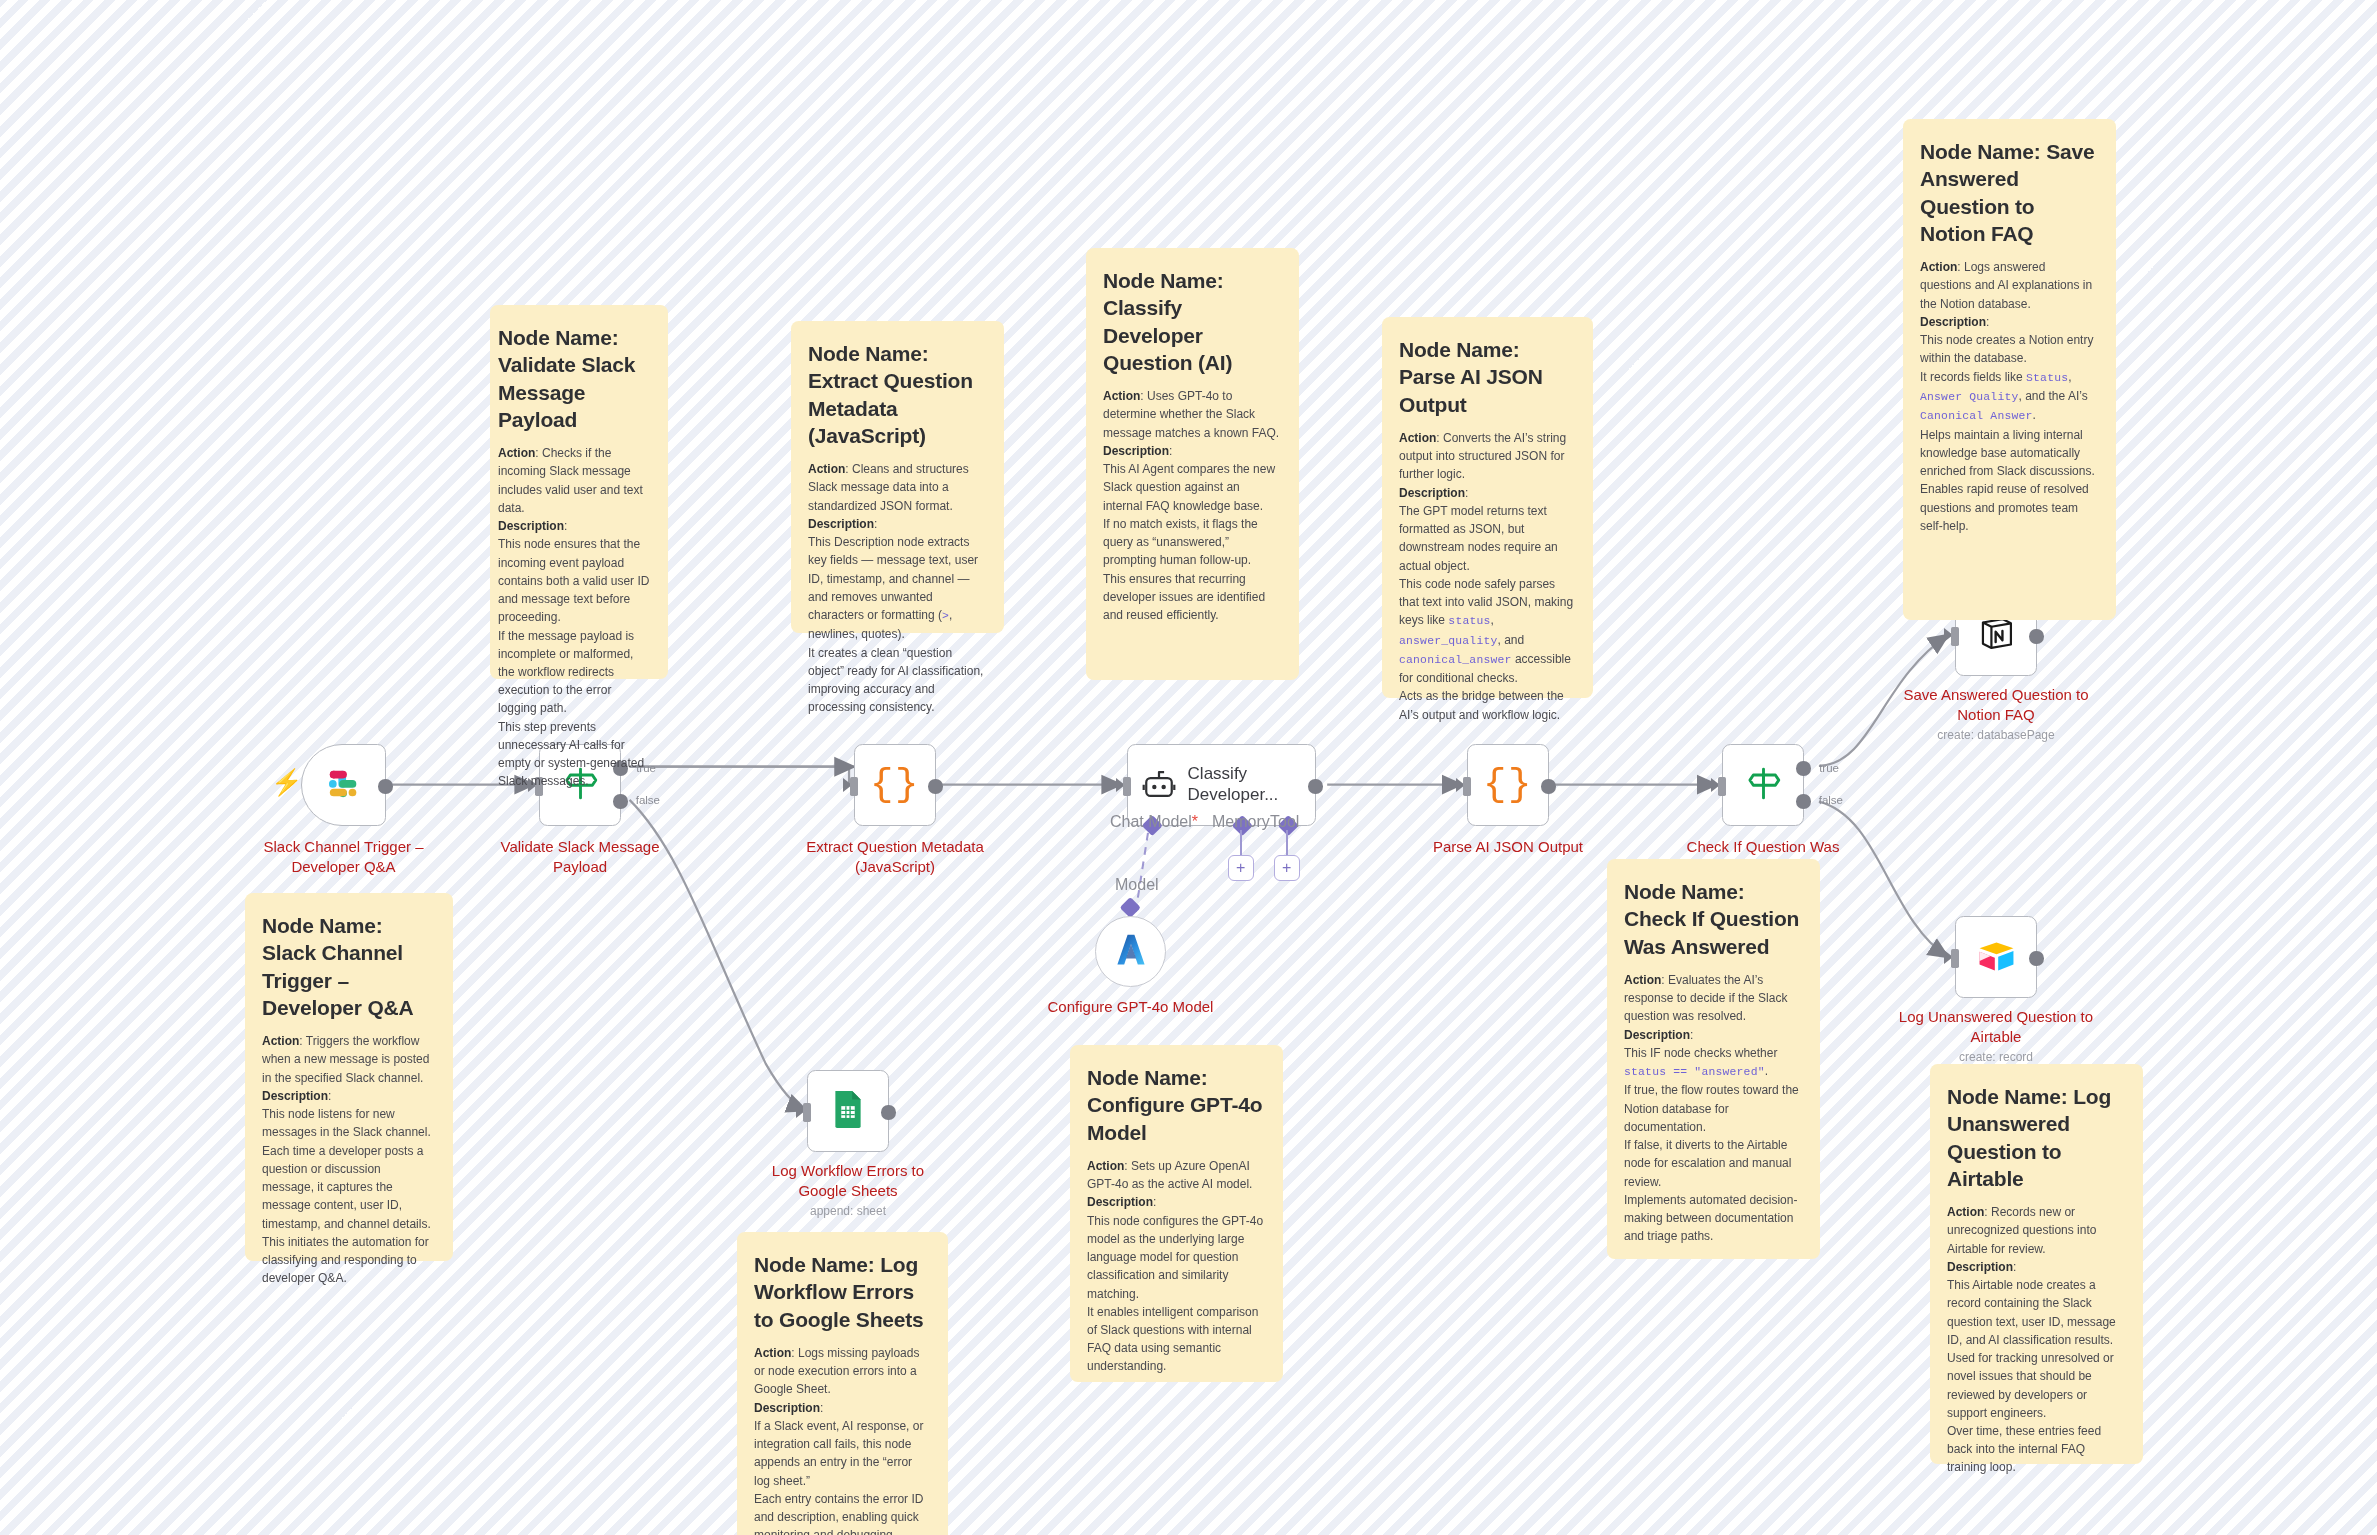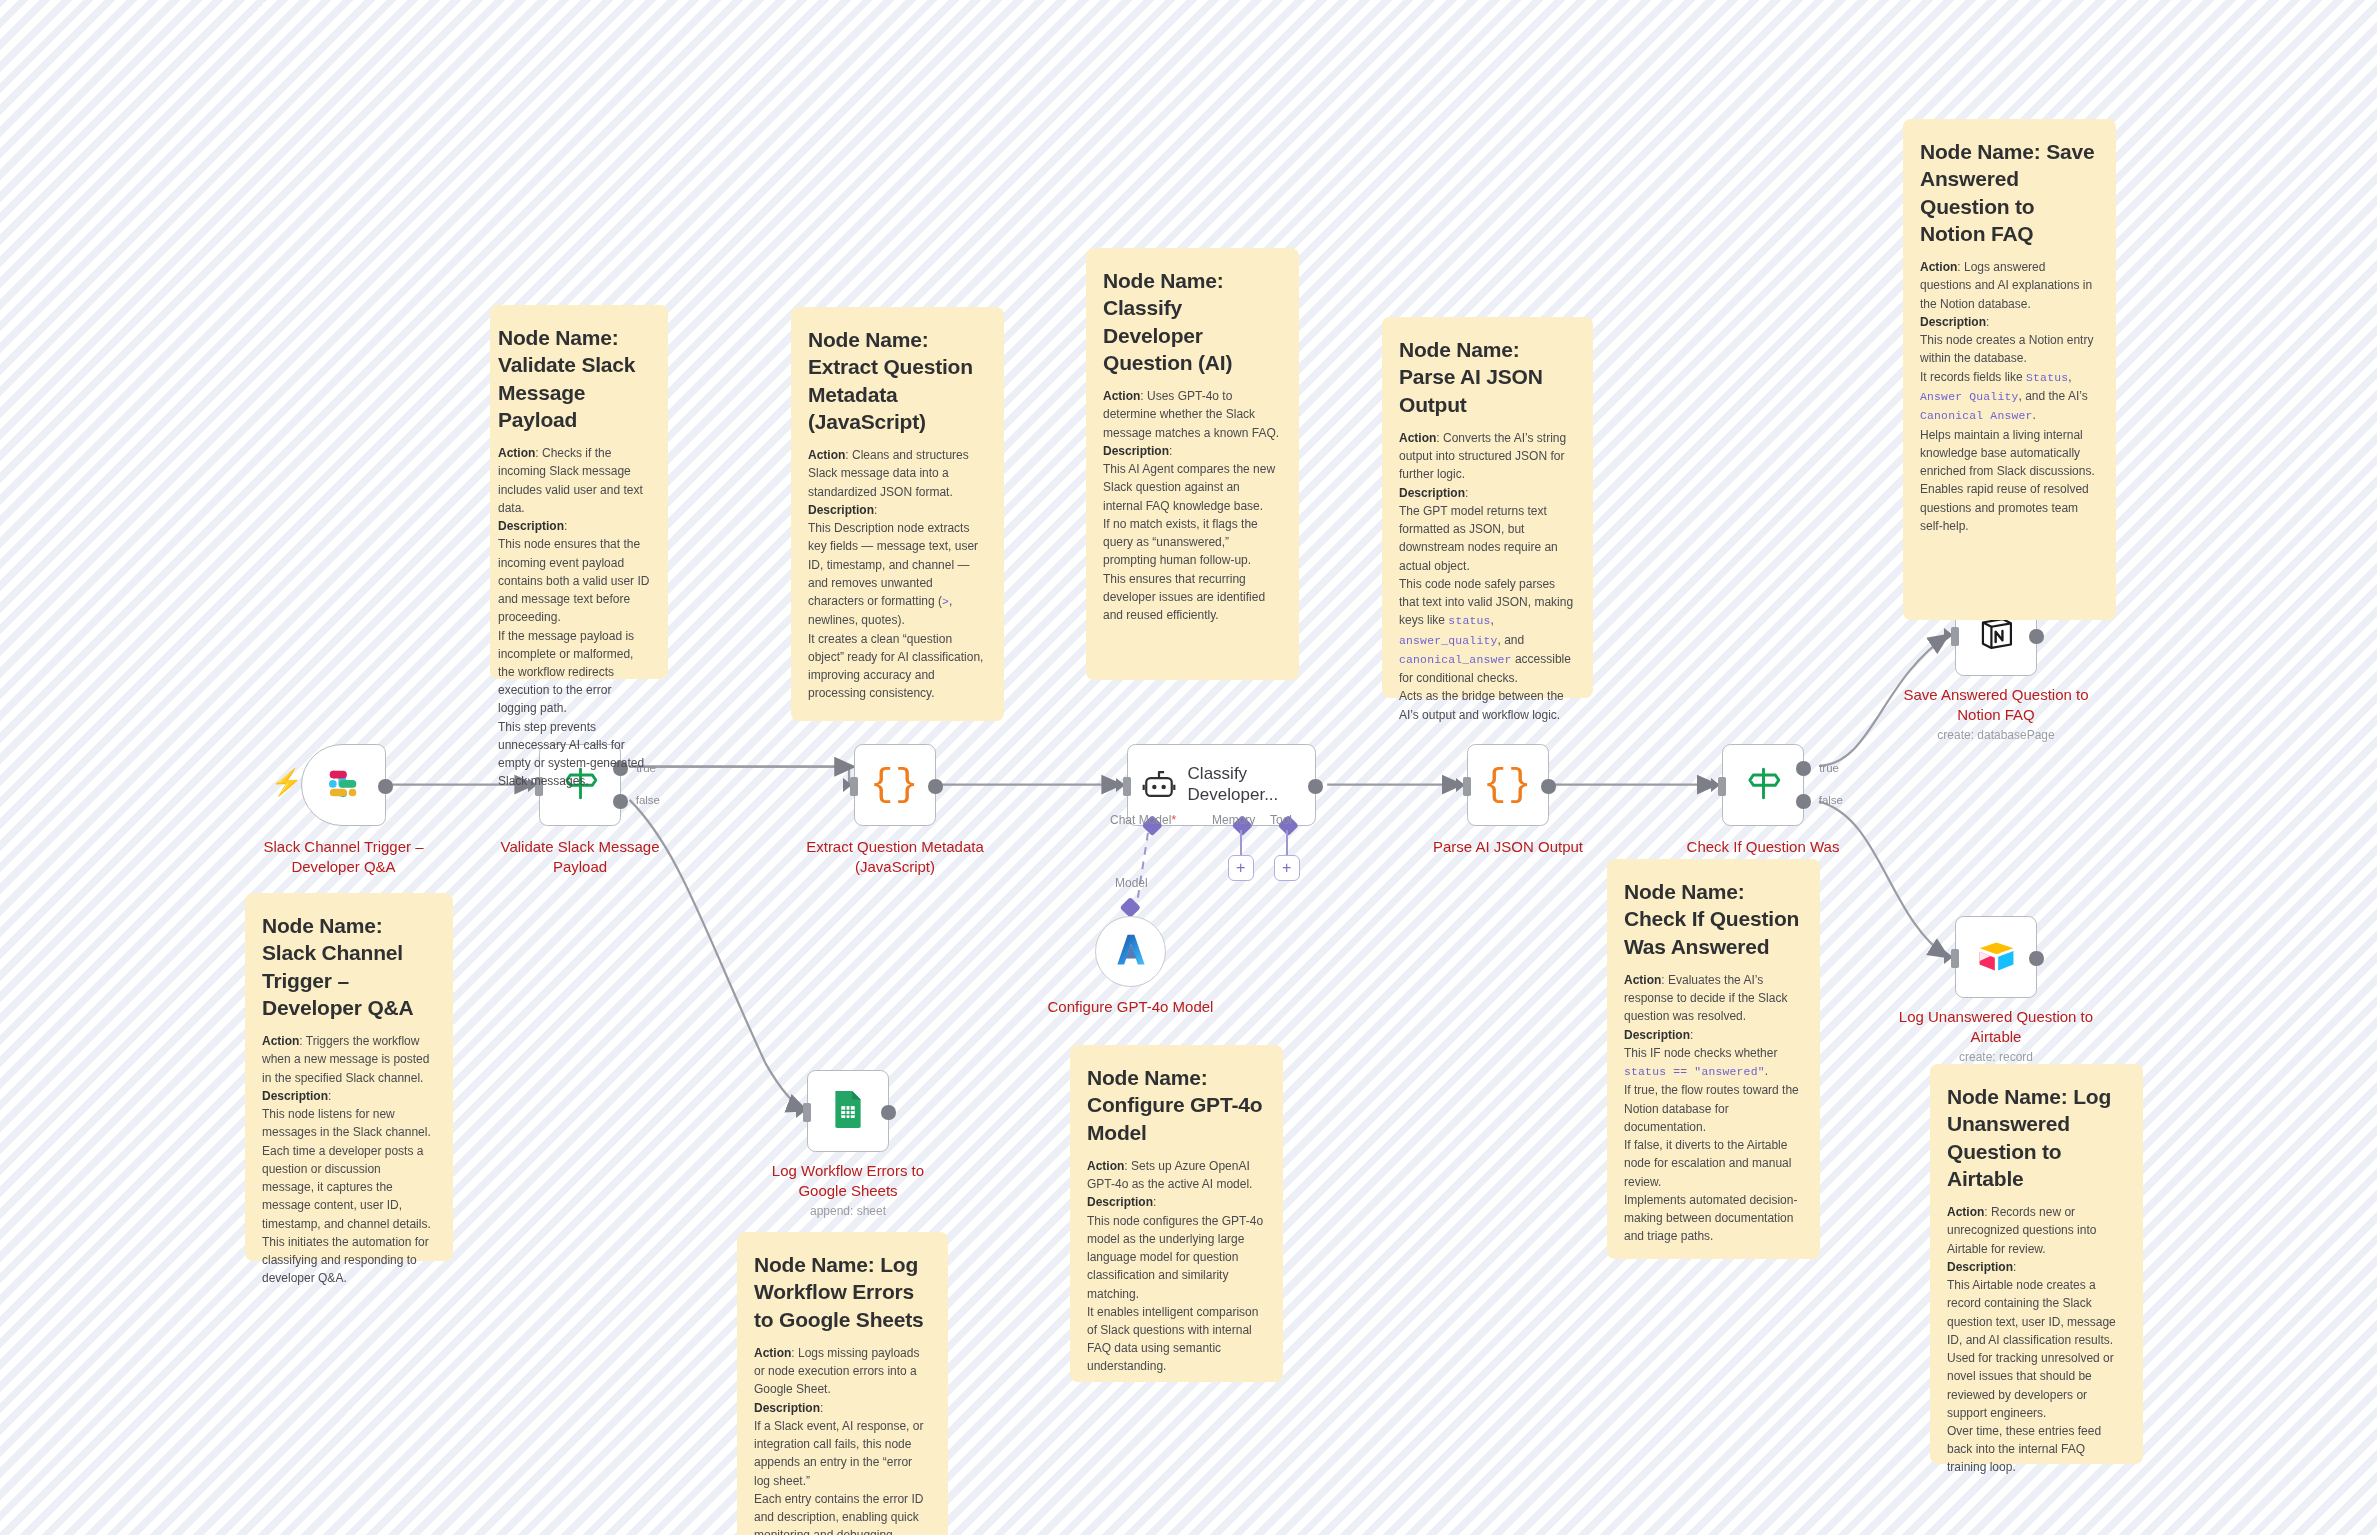--- a/index.html
+++ b/index.html
@@ -125,21 +125,21 @@
   }
   .diamond {
     position: absolute;
     width: 14.5px; height: 14.5px;
     background: #7c71c4;
     transform: rotate(45deg);
     border-radius: 2.6px;
   }
   .sub-label {
     position: absolute;
-    font-size: 12px;
+    font-size: 16px;
     color: #8b8d95;
     white-space: nowrap;
   }
   .sub-label .req { color: #e8483f; }
   .plus-box {
     position: absolute;
     width: 25.5px; height: 25.5px;
     border: 1.4px solid #b3addf;
     border-radius: 6px;
     background: #ffffff;
@@ -365,21 +365,21 @@
 
   <div class="note" style="left:490px; top:305px; width:178px; height:374px;padding-left:8px;">
     <div class="note-title">Node Name: Validate Slack Message Payload</div>
     <p><b>Action</b><span>: Checks if the incoming Slack message includes valid user and text data.</span></p>
     <p><b>Description</b>:</p>
     <p>This node ensures that the incoming event payload contains both a valid user ID and message text before proceeding.</p>
     <p>If the message payload is incomplete or malformed, the workflow redirects execution to the error logging path.</p>
     <p>This step prevents unnecessary AI calls for empty or system-generated Slack messages.</p>
   </div>
 
-  <div class="note" style="left:791px; top:307px; width:213px; height:414px;">
+  <div class="note" style="left:791px; top:321px; width:213px; height:312px;">
     <div class="note-title">Node Name: Extract Question Metadata (JavaScript)</div>
     <p><b>Action</b><span>: Cleans and structures Slack message data into a standardized JSON format.</span></p>
     <p><b>Description</b>:</p>
     <p><span>This Description node extracts key fields — message text, user ID, timestamp, and channel — and removes unwanted characters or formatting (</span><code>&gt;</code><span>, newlines, quotes).</span></p>
     <p>It creates a clean “question object” ready for AI classification, improving accuracy and processing consistency.</p>
   </div>
 
   <div class="note" style="left:1086px; top:248px; width:213px; height:432px;">
     <div class="note-title">Node Name: Classify Developer Question (AI)</div>
     <p><b>Action</b><span>: Uses GPT-4o to determine whether the Slack message matches a known FAQ.</span></p>

